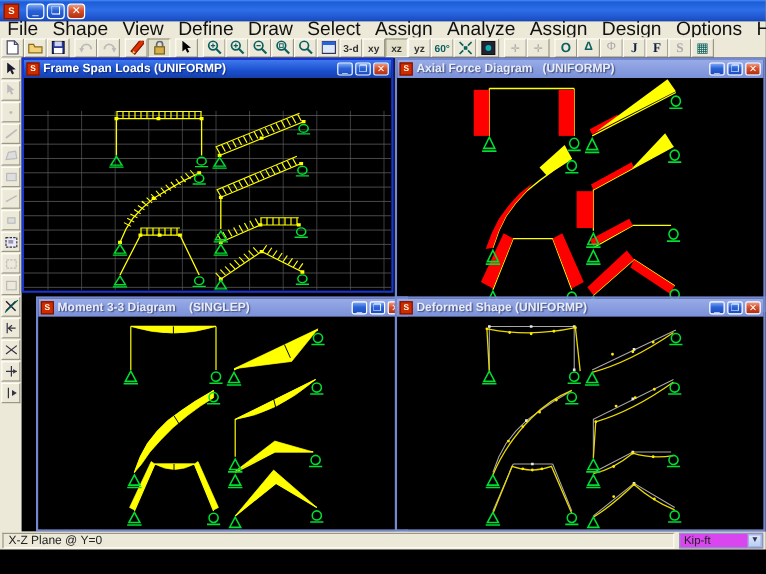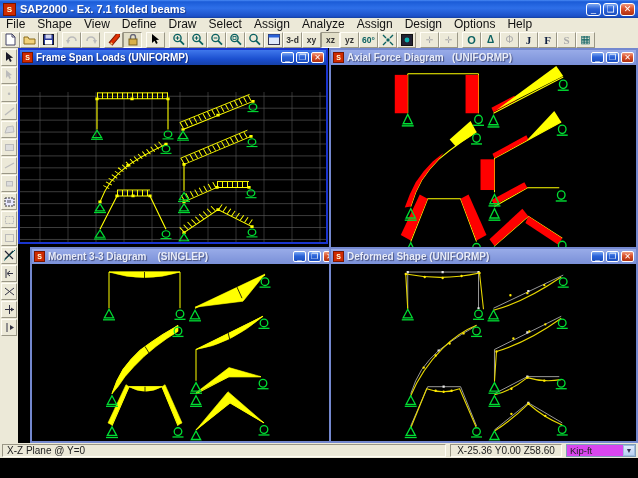--- a/index.html
+++ b/index.html
@@ -15,21 +15,21 @@
     color:#ffd; font-size:8px; line-height:11px; text-align:center; font-weight:bold; margin-right:4px; }
   #titlebar .title-text { color:#fff; font-weight:bold; font-size:11px;
     text-shadow:1px 1px 1px #1a3a8a; white-space:pre; flex:1; }
   .winbtn { width:15px; height:13px; margin-left:2px; border:1px solid #fff; border-radius:3px;
     font-size:9px; line-height:11px; text-align:center; color:#fff;
     background:linear-gradient(180deg,#7da8f2,#2a62d8 45%,#1c4fc0); }
   .winbtn.close { background:linear-gradient(180deg,#f0997e,#d8502a 45%,#b03010); }
 
   
   #menubar { position:absolute; left:0; top:18px; width:638px; height:13px; background:#ece9d8;
-    display:flex; align-items:center; font-size:12px; color:#111; }
+    display:flex; align-items:center; font-size:16px; color:#111; }
   .menu-item { padding:0 6px; height:13px; line-height:13px; }
 
   
   #toolbar { position:absolute; left:0; top:31px; width:638px; height:17px; background:#ece9d8;
     display:flex; align-items:center; padding-left:1px; }
   .tbtn { width:19px; height:16px; margin-right:0px; background:#ece9d8;
     border:1px solid; border-color:#fffdf5 #9a9786 #9a9786 #fffdf5;
     display:flex; align-items:center; justify-content:center; font-size:9px; color:#222; }
   .tbtn.pressed { border-color:#9a9786 #fffdf5 #fffdf5 #9a9786; background:#e2dfc8; }
   .tbtn.txt { font-size:8.5px; font-weight:bold; color:#333; }
@@ -81,21 +81,20 @@
 
   #blackstrip { position:absolute; left:0; top:458px; width:638px; height:20px; background:#000; }
 </style>
 </head>
 <body>
 
 <div id="app">
 
   <div id="titlebar">
     <div class="app-icon">S</div>
-    <div class="title-text">SAP2000 - Ex. 7.1 folded beams</div>
     <div class="winbtn">_</div>
     <div class="winbtn">❏</div>
     <div class="winbtn close">✕</div>
   </div>
 
   <div id="menubar">
     <span class="menu-item">File</span>
     <span class="menu-item">Shape</span>
     <span class="menu-item">View</span>
     <span class="menu-item">Define</span>
@@ -526,21 +525,20 @@
             <use href="#roller" x="231" y="114"></use>
           <use href="#pin" x="164" y="166"></use>
             <use href="#roller" x="232" y="160"></use>
         </svg>
       </div>
     </div>
   </div>
 
   <div id="statusbar">
     <div class="scell left">X-Z Plane @ Y=0</div>
-    <div class="scell coords">X-25.36 Y0.00 Z58.60</div>
     <div id="unitsbox">
       <span class="uval">Kip-ft</span>
       <span class="ubtn">▼</span>
     </div>
   </div>
 </div>
 
 <div id="blackstrip"></div>
 
 </body></html>

